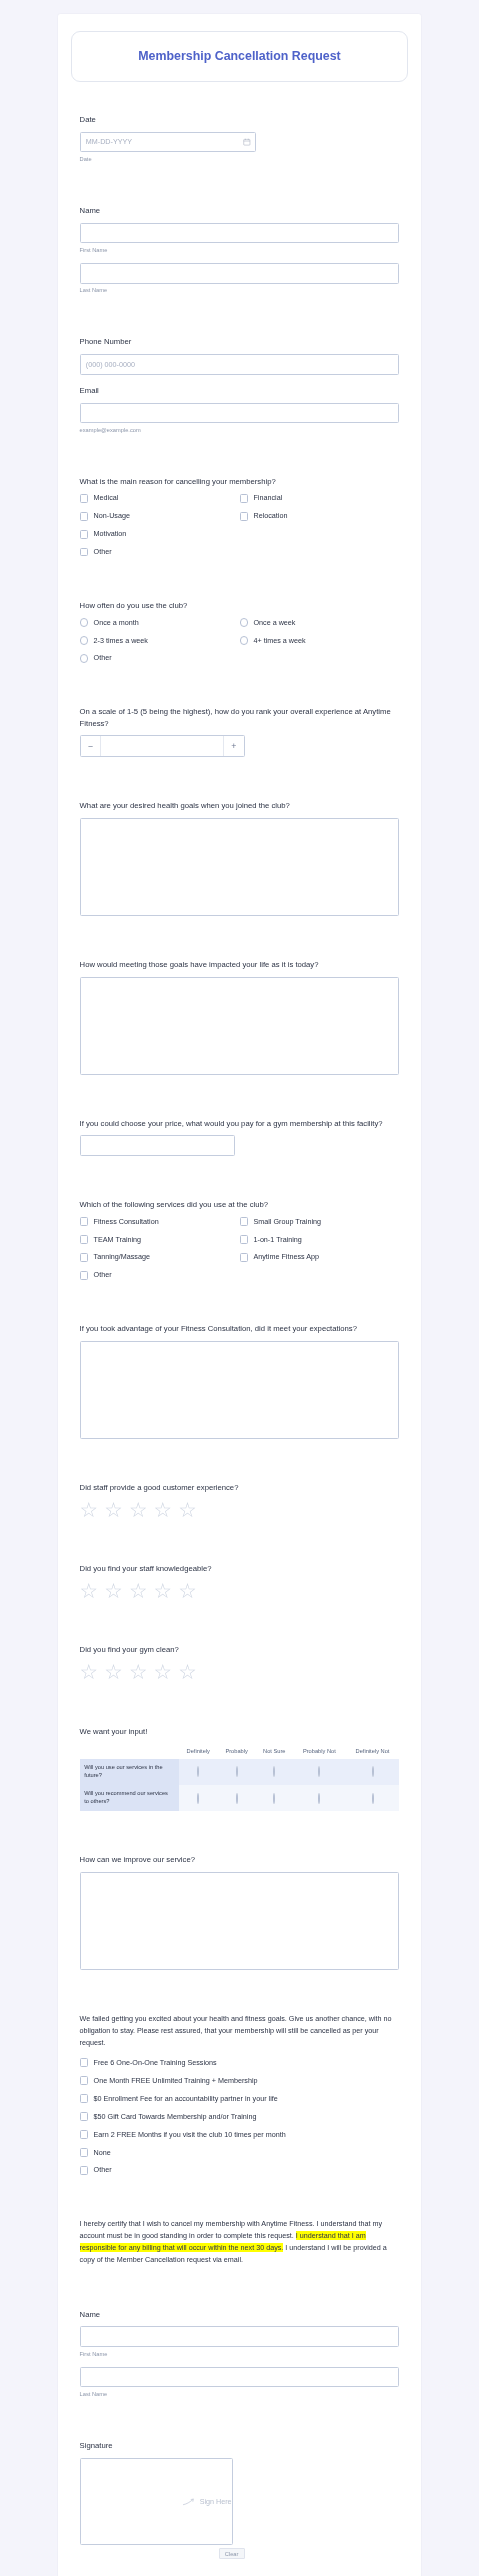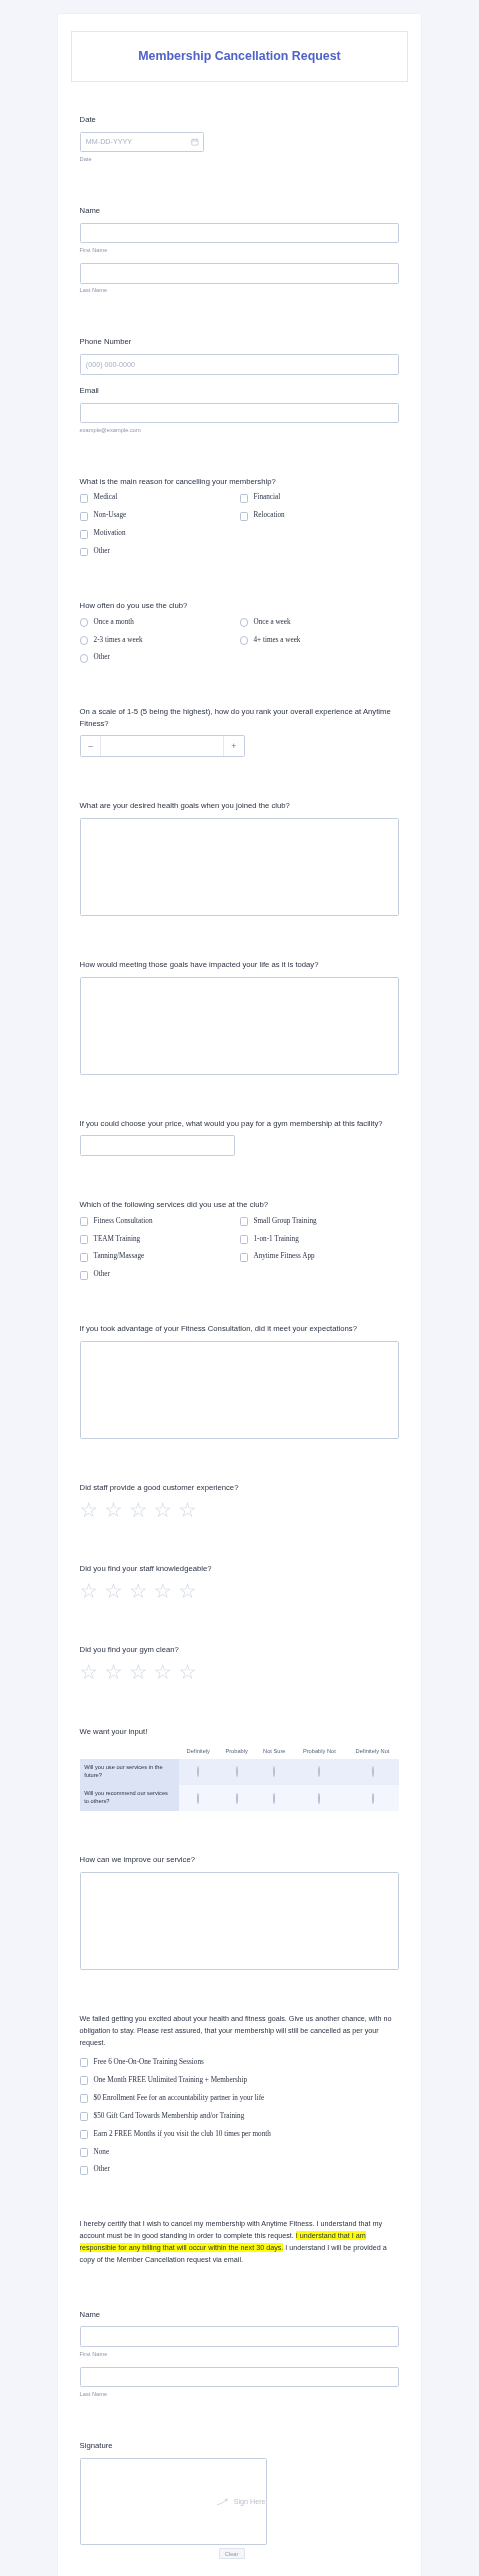--- a/index.html
+++ b/index.html
@@ -2,44 +2,44 @@
 <html style="--page-bg: #f4f4fb; --card-bg: #ffffff; --title-color: #4e62c9; --submit-bg: #7e8bc7; --submit-text: #ffffff; --highlight-bg: #ffff00; --star-color: #cfd6e2;font-size:8.2px"><head>
 <meta charset="utf-8">
 <style>
   * { box-sizing: border-box; margin: 0; padding: 0; }
   html, body { background: var(--page-bg, #f4f4fb); }
   body { font-family: "Liberation Sans", sans-serif; color: #2c3345; }
   .page { width: 479px; min-height: 3575px; margin: 0 auto; padding: 14.4px 0 18.5px; }
   .card { width: 363px; margin: 0 auto; background: var(--card-bg, #fff); border-radius: 2.1px;
           box-shadow: 0 0 1.5px rgba(40,50,90,.10); padding: 9.3px 0 26px; }
 
-  .title-card { margin: 7.2px 13.4px 32px; border: 0.5px solid #e2e6ef; border-radius: 0;
+  .title-card { margin: 7.2px 13.4px 32px; border: 0.5px solid #e2e6ef; border-radius: 9px;
                 padding: 17.5px 10.3px; text-align: center; }
   .form-title { font-size: 12.4px; font-weight: 700; color: var(--title-color, #4e62c9); }
 
   .q { padding: 0 21.6px; margin-bottom: 43px; }
   .q-label { display: block; font-size: 7.7px; font-weight: 500; color: #2c3345;
              margin-bottom: 6.2px; line-height: 1.5; }
   .input { height: 20.6px; border: 0.5px solid #c4cdde; border-radius: 1.5px; background: #fff;
            padding: 0 5.2px; font-size: 7.2px; color: #2c3345; width: 100%; font-family: inherit; }
   .input::placeholder { color: #a7afc1; }
   textarea.input { height: 98px; resize: none; padding: 5.2px; display: block; }
   .sublabel { font-size: 5.7px; color: #8c96aa; margin-top: 3.6px; }
   .row2 { display: flex; gap: 10.3px; flex-direction: column; }
   .col { flex: 1; }
   .w-short { width: 155px; }
-  .date-wrap { position: relative; width: 124px; }
+  .date-wrap { position: relative; width: 176px; }
   .cal-icon { position: absolute; right: 4.6px; top: 50%; transform: translateY(-50%);
               display: inline-flex; cursor: pointer; }
 
   .opts-grid { display: flex; }
   .opts-col { width: 50%; display: flex; flex-direction: column; gap: 8.2px; }
   .opts-stack { display: flex; flex-direction: column; gap: 8.2px; }
   .opt { display: flex; align-items: center; gap: 5.2px; font-size: 7.2px; color: #2c3345;
-         cursor: pointer; line-height: 1.35; font-family: Liberation Serif, serif; }
+         cursor: pointer; line-height: 1.35; }
   .box { width: 8.8px; height: 8.8px; border: 0.5px solid #b6c0d4; border-radius: 1.5px;
          background: #fff; flex: none; }
   .circle { width: 8.8px; height: 8.8px; border: 0.5px solid #b6c0d4; border-radius: 50%;
             background: #fff; flex: none; }
 
   .spinner { display: flex; width: 165px; height: 21.6px; border: 0.5px solid #c4cdde;
              border-radius: 1.5px; overflow: hidden; background: #fff; }
   .spin-btn { width: 20.6px; border: none; background: #fff; color: #6b7690; font-size: 8.8px;
               cursor: pointer; font-family: inherit; }
   .spin-btn.minus { border-right: 0.5px solid #e4e8f0; }
@@ -55,21 +55,21 @@
   .matrix td { padding: 6.2px 2.1px; text-align: center; }
   .matrix td.rowlab { text-align: left; background: #dbe3f5; font-size: 5.7px; color: #2c3345;
                       padding: 5.2px 4.6px; width: 31%; line-height: 1.4; }
   .matrix tr.r0 td:not(.rowlab) { background: #e9eefa; }
   .matrix tr.r1 td:not(.rowlab) { background: #f3f6fc; }
   .matrix .circle { margin: 0 auto; }
 
   .para { font-size: 7.2px; line-height: 1.65; color: #2c3345; margin-bottom: 9.3px; }
   .hl { background: var(--highlight-bg, #ffff00); }
 
-  .sig-box { width: 187px; height: 87px; border: 0.5px solid #c4cdde; border-radius: 1.5px;
+  .sig-box { width: 153px; height: 87px; border: 0.5px solid #c4cdde; border-radius: 1.5px;
              position: relative; display: flex; align-items: center; justify-content: flex-end;
              gap: 4.1px; background: #fff; cursor: crosshair; }
   .sig-placeholder { color: #b9c0cf; font-size: 7.2px; }
   .sig-actions { width: 165px; text-align: right; margin-top: 3.6px; }
   .clear-btn { font-size: 5.7px; color: #8c96aa; background: #f4f6f9; border: 0.5px solid #dfe3ec;
                border-radius: 1px; padding: 1.5px 5.2px; cursor: pointer; font-family: inherit; }
 
   .section-heading { font-size: 14px; font-weight: 700; text-align: center; color: #2c3345;
                      margin: 15.5px 0 45px; font-family: Liberation Serif, serif; }
 </style>

